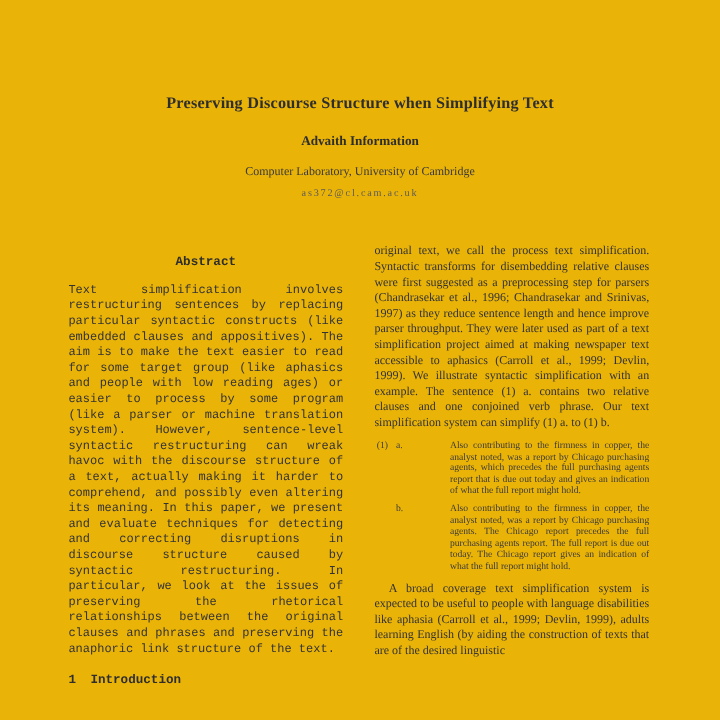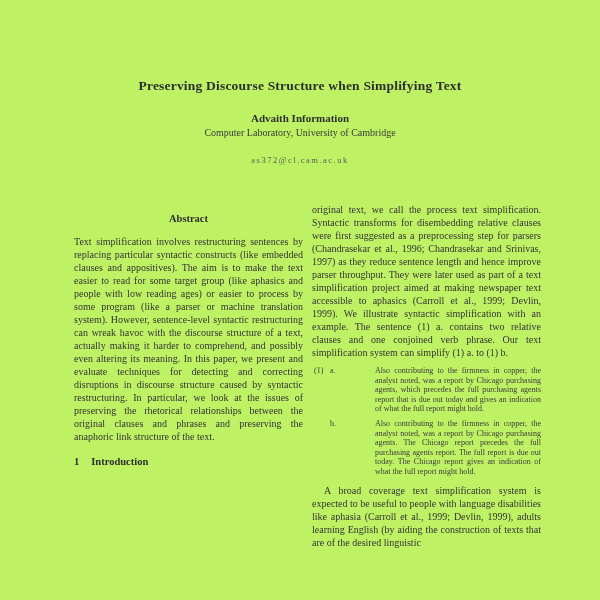--- a/index.html
+++ b/index.html
@@ -11,54 +11,54 @@
     width: 600px;
     height: 600px;
     overflow: hidden;
     font-family: "Liberation Serif", "DejaVu Serif", serif;
     color: #2e2e2e;
   }
   .page {
     position: relative;
     width: 600px;
     height: 600px;
-    background: #bef264;
+    background: #eab308;
     filter: blur(0.25px);
   }
   .centered {
     position: absolute;
     left: 0;
     width: 600px;
     text-align: center;
   }
   .paper-title {
     top: 78px;
     font-size: 13.5px;
     font-weight: bold;
     letter-spacing: 0.2px;
   }
   .author-name {
     top: 112px;
     font-size: 11px;
     font-weight: bold;
   }
   .affil-1 { top: 127px; font-size: 10px; color: #3a3a3a; }
-  .affil-2 { top: 127px; font-size: 10px; color: #3a3a3a; }
+  .affil-2 { top: 138px; font-size: 10px; color: #3a3a3a; }
   .author-email {
     top: 155px;
     font-family: Liberation Serif, serif;
     font-size: 8.5px;
     letter-spacing: 1.5px;
     color: #5a5a5a;
   }
   .col {
     position: absolute;
     width: 229px;
   }
-  .col-left  { left: 74px;  top: 213px; }
+  .col-left  { left: 57px;  top: 213px; font-family: Liberation Mono, monospace; }
   .col-right { left: 312px; top: 203px; }
   .abstract-heading {
     text-align: center;
     font-weight: bold;
     font-size: 10.5px;
     margin: 0 0 11px 0;
   }
   .body-text {
     font-size: 10px;
     line-height: 13px;

